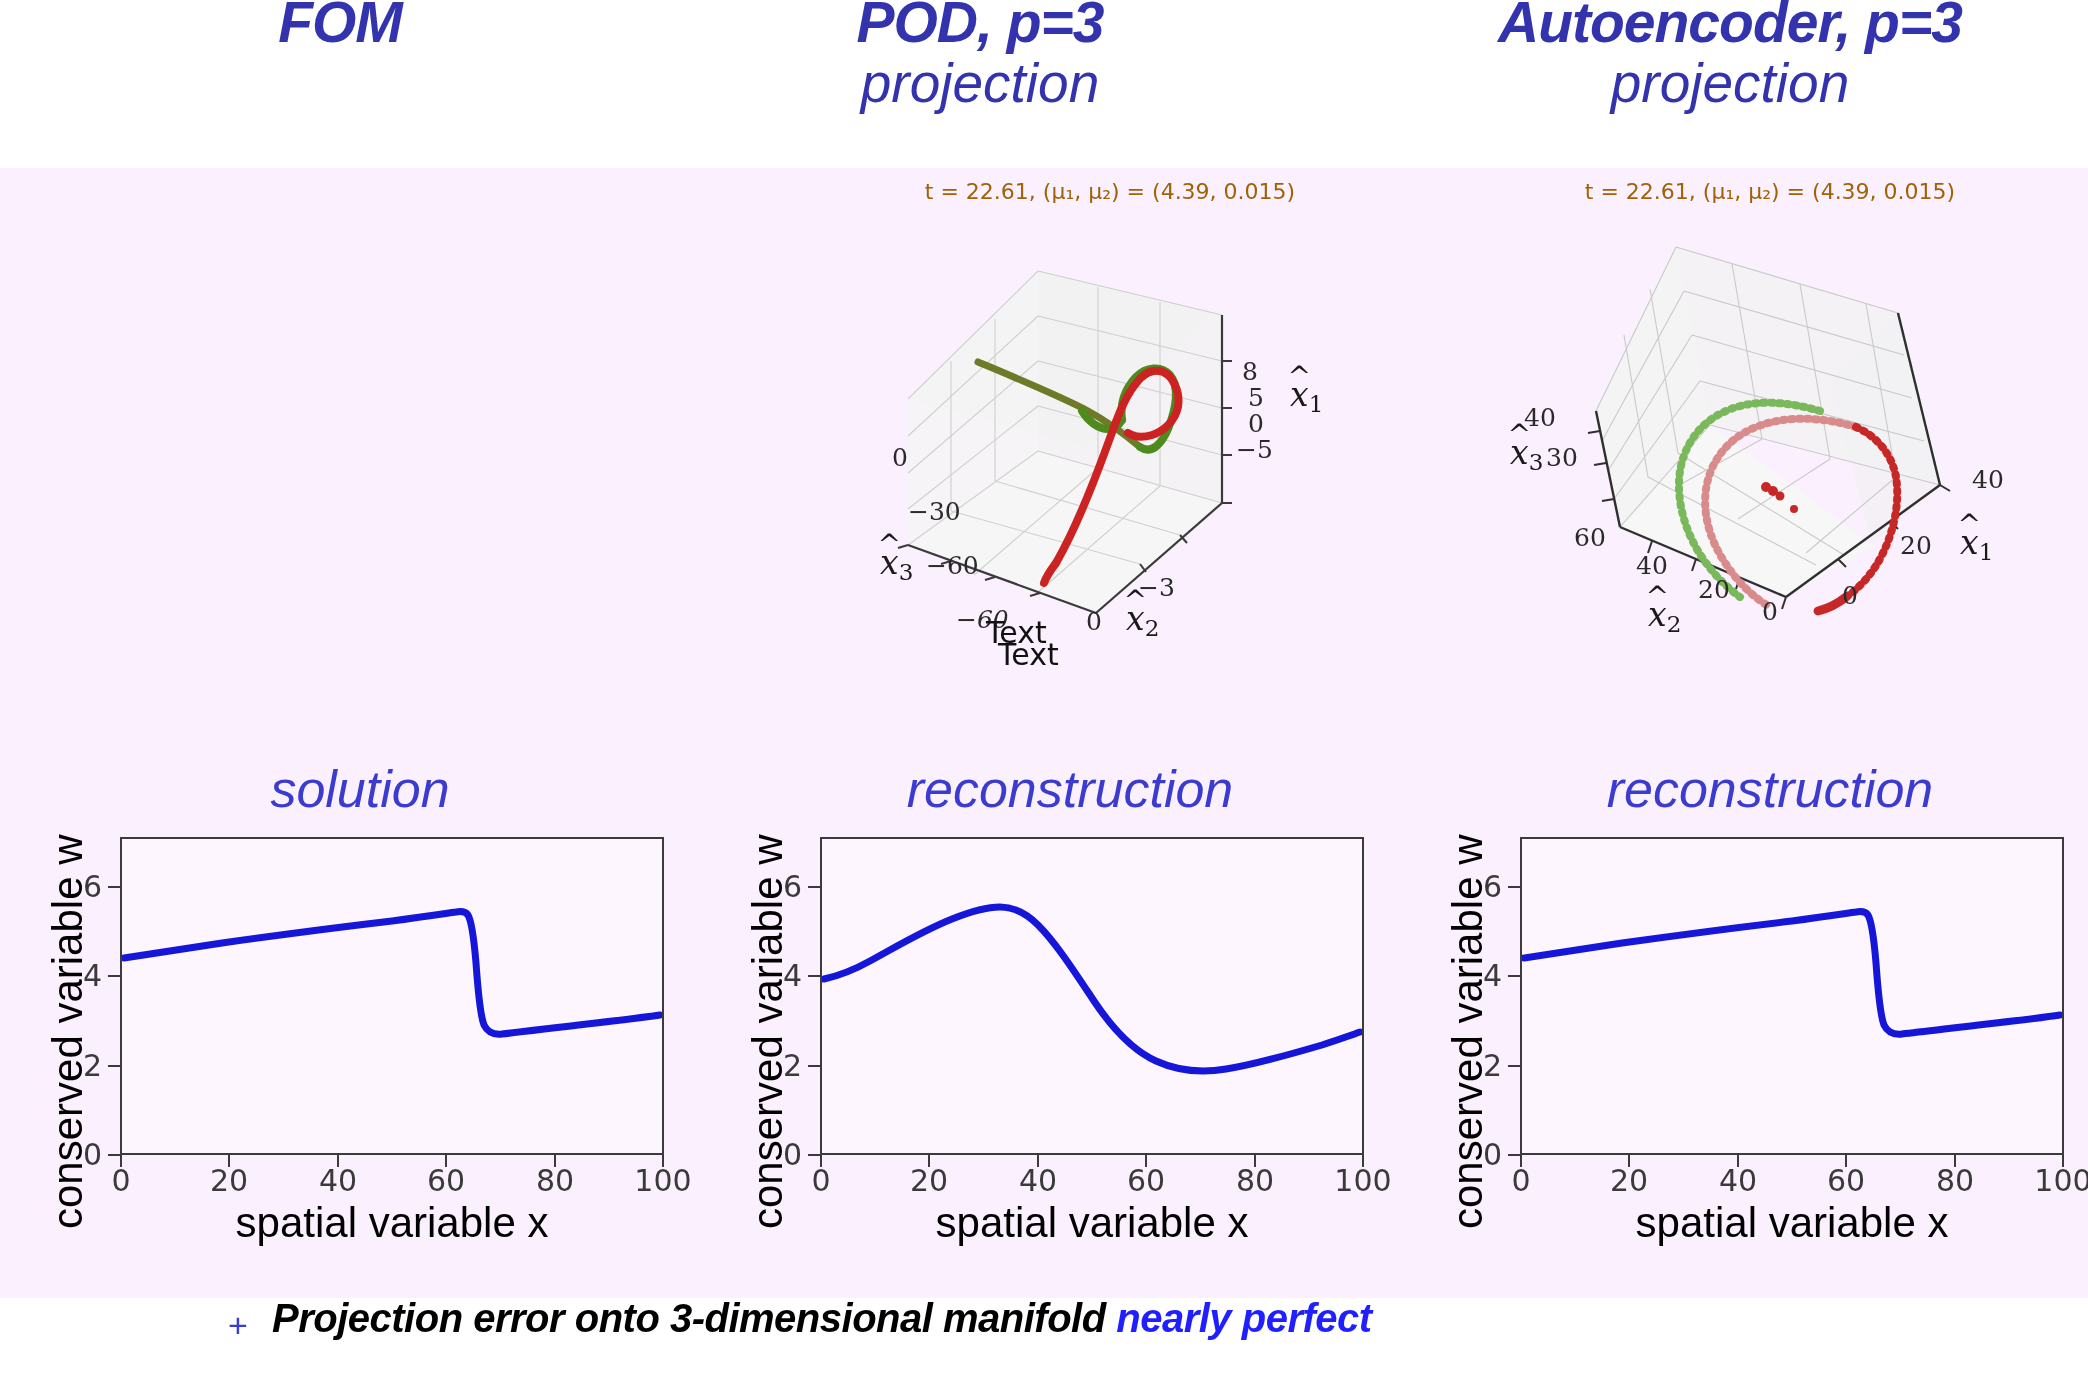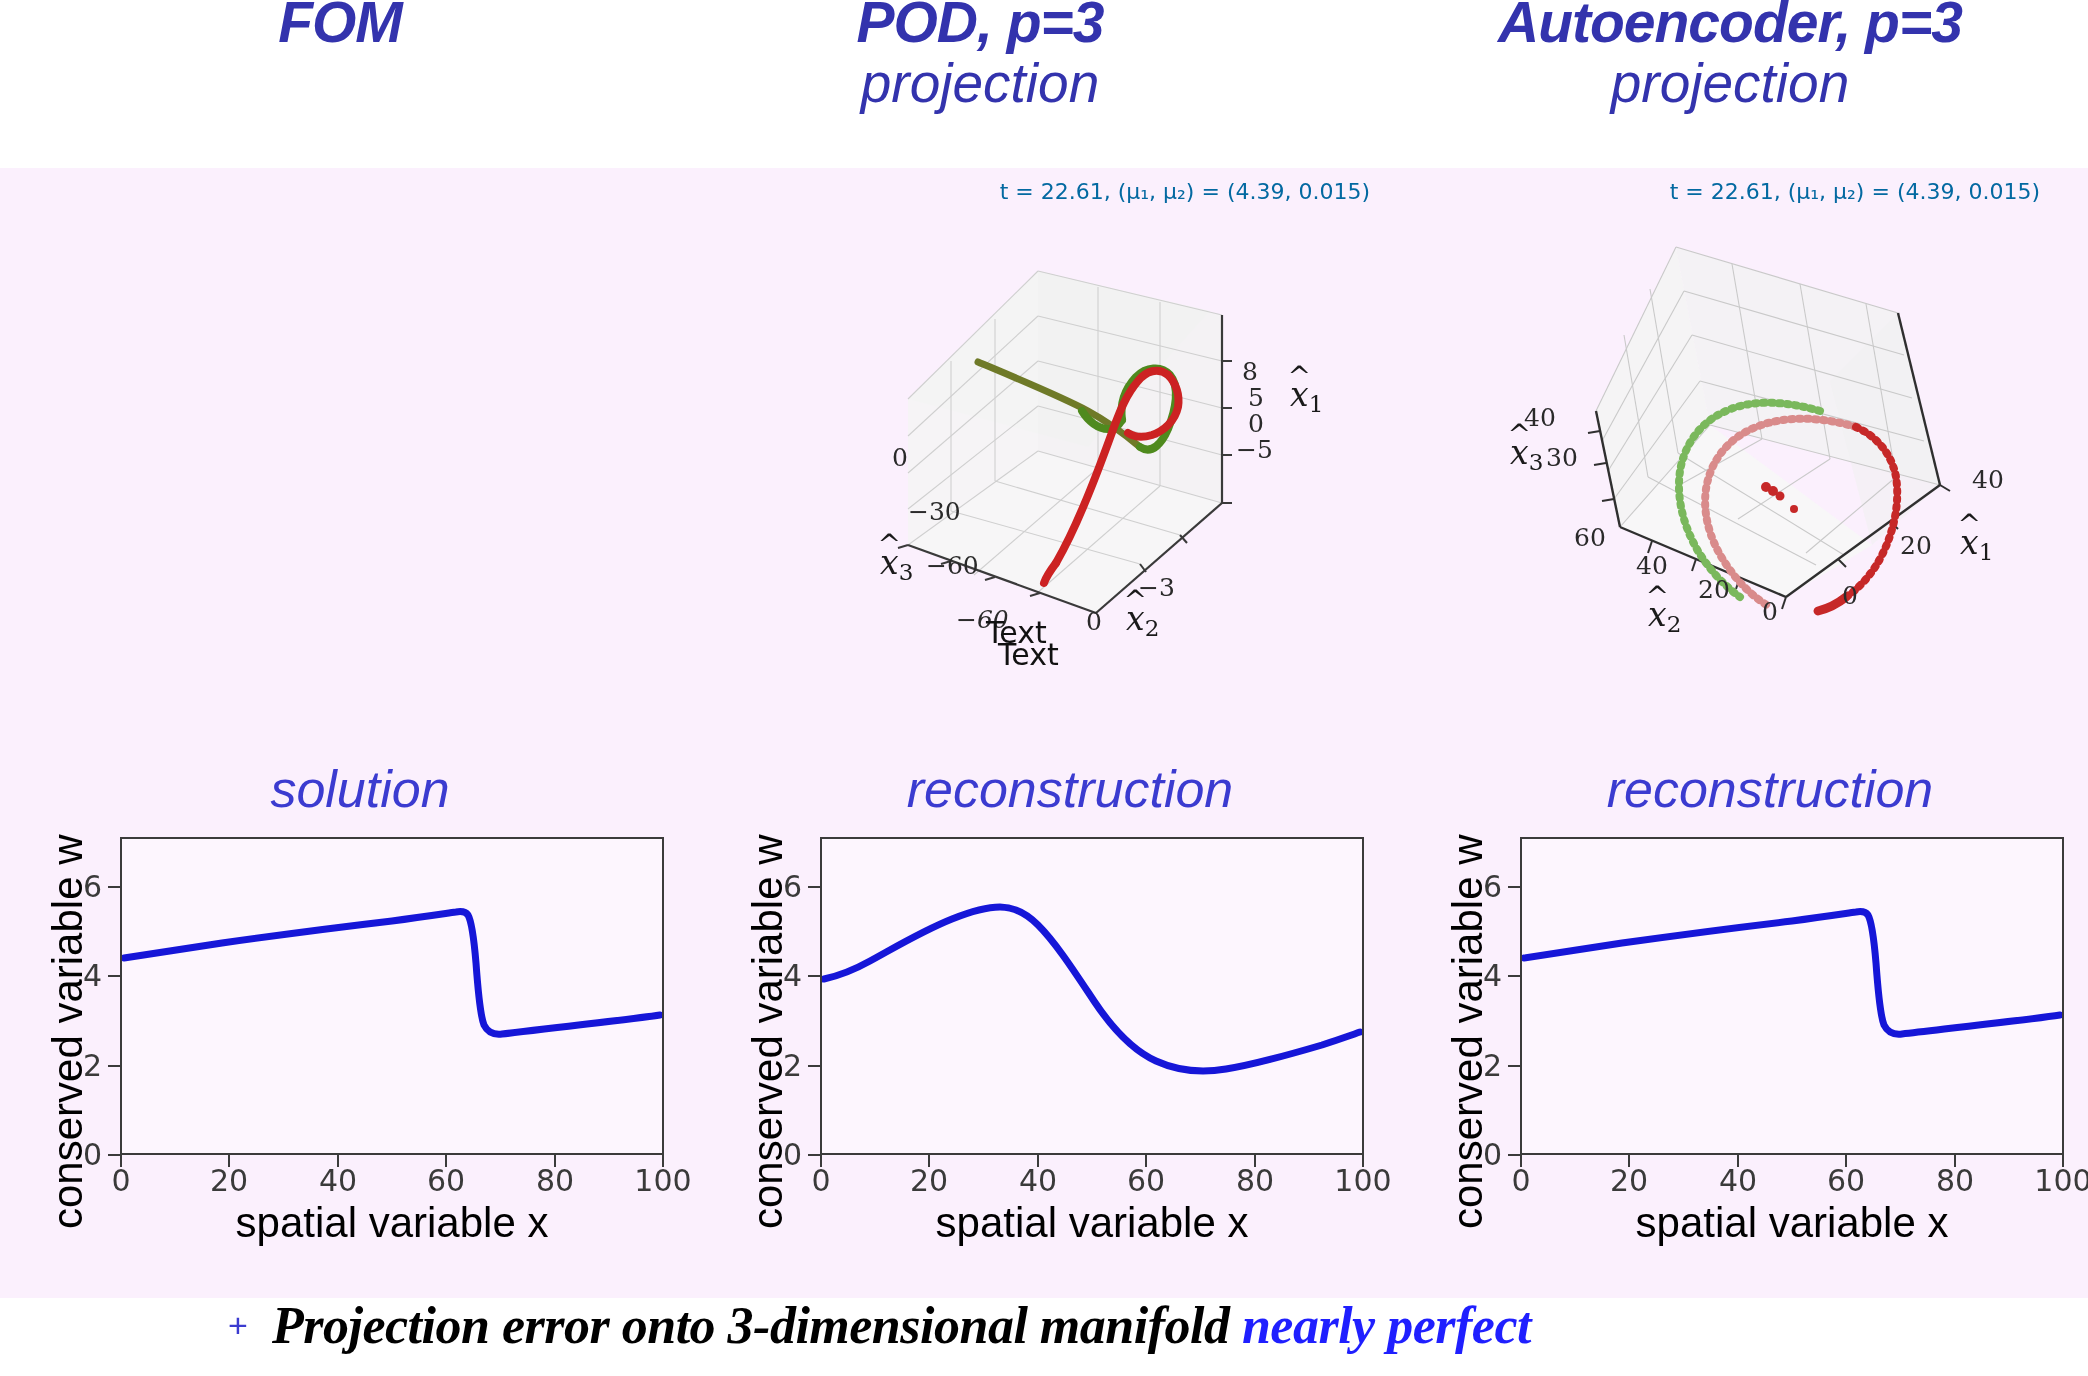--- a/index.html
+++ b/index.html
@@ -48,24 +48,24 @@
     background: #fbf0fd;
   }
 
   
   .plot3d {
     position: absolute;
   }
   .plot3d-title {
     position: absolute;
     width: 100%;
-    text-align: right;
+    text-align: center;
     font-family: "DejaVu Sans", sans-serif;
     font-size: 22px;
-    color: #0369a1;
+    color: #a16207;
     white-space: nowrap;
   }
   .axes3d { position: absolute; }
   .tick3d {
     position: absolute;
     font-family: "DejaVu Serif", serif;
     font-size: 25px;
     color: #2a2a2a;
     white-space: nowrap;
   }
@@ -137,23 +137,23 @@
     width: 2088px; height: 78px;
     background: #ffffff;
   }
   .bullet-plus {
     position: absolute; left: 228px; top: 1306px;
     font-family: "Liberation Sans", sans-serif;
     font-size: 34px; color: #3b3bd0; font-weight: normal;
   }
   .caption {
     position: absolute; left: 272px; top: 1296px;
-    font-family: Liberation Serif, serif;
+    font-family: Liberation Sans, sans-serif;
     font-style: italic; font-weight: bold;
-    font-size: 52px; color: #000;
+    font-size: 40px; color: #000;
     white-space: nowrap;
     letter-spacing: -0.5px;
   }
   .caption .hl { color: #1f1fff; font-weight: bold; font-style: italic; }
 </style>
 </head>
 <body>
 
 <div id="slide">
 

